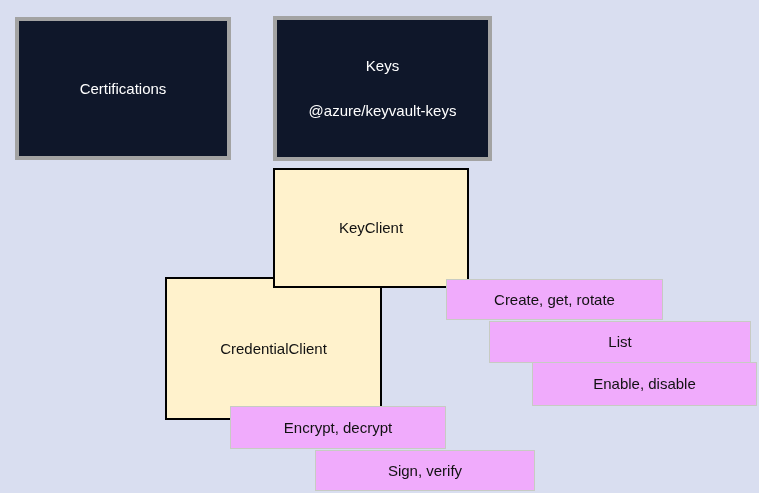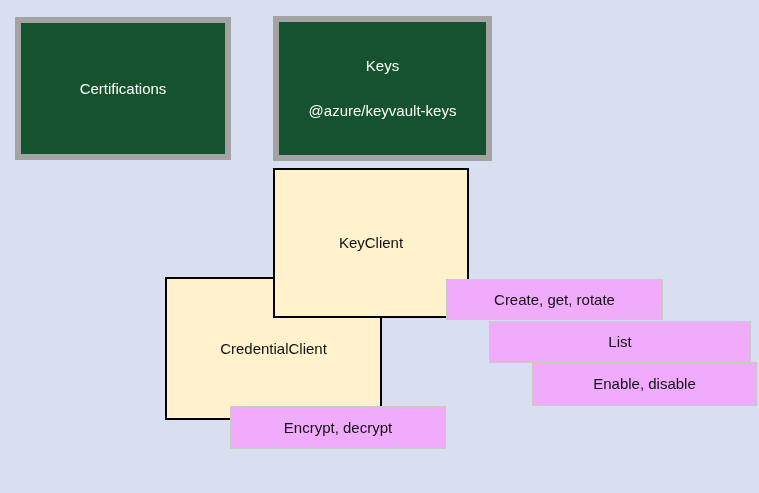--- a/index.html
+++ b/index.html
@@ -20,37 +20,37 @@
     display: flex;
     flex-direction: column;
     align-items: center;
     justify-content: center;
     text-align: center;
     font-size: 15px;
     line-height: 20px;
   }
   
   .pkg {
-    background: #14532d;
-    border: 6px solid #a3a3a3;
+    background: #0f172a;
+    border: 4px solid #a3a3a3;
     color: #ffffff;
     z-index: 0;
   }
   #box-cert    { left: 15px;  top: 17px; width: 216px; height: 143px; }
   #box-keys    { left: 273px; top: 16px; width: 219px; height: 145px; gap: 25px; }
   #box-secrets { left: 532px; top: 17px; width: 218px; height: 145px; }
 
   
   .client {
     background: #fff2cc;
     border: 2px solid #000000;
     color: #111111;
   }
   #box-credentialclient { left: 165px; top: 277px; width: 217px; height: 143px; z-index: 1; }
-  #box-keyclient        { left: 273px; top: 168px; width: 196px; height: 150px; z-index: 2; align-items: center; }
+  #box-keyclient        { left: 273px; top: 168px; width: 196px; height: 120px; z-index: 2; align-items: center; }
 
   
   .op {
     background: #f0abfc;
     border: 1.5px solid #c7cbc3;
     color: #111111;
     z-index: 3;
     justify-content: center;
   }
   #box-create  { left: 446px; top: 279px; width: 217px; height: 41px; }
@@ -93,14 +93,17 @@
   </div>
 
   <div class="box op" id="box-enable">
     <span class="label">Enable, disable</span>
   </div>
 
   <div class="box op" id="box-encrypt">
     <span class="label">Encrypt, decrypt</span>
   </div>
 
+  <div class="box op" id="box-sign">
+    <span class="label">Sign, verify</span>
+  </div>
 
 </div>
 
 </body></html>

